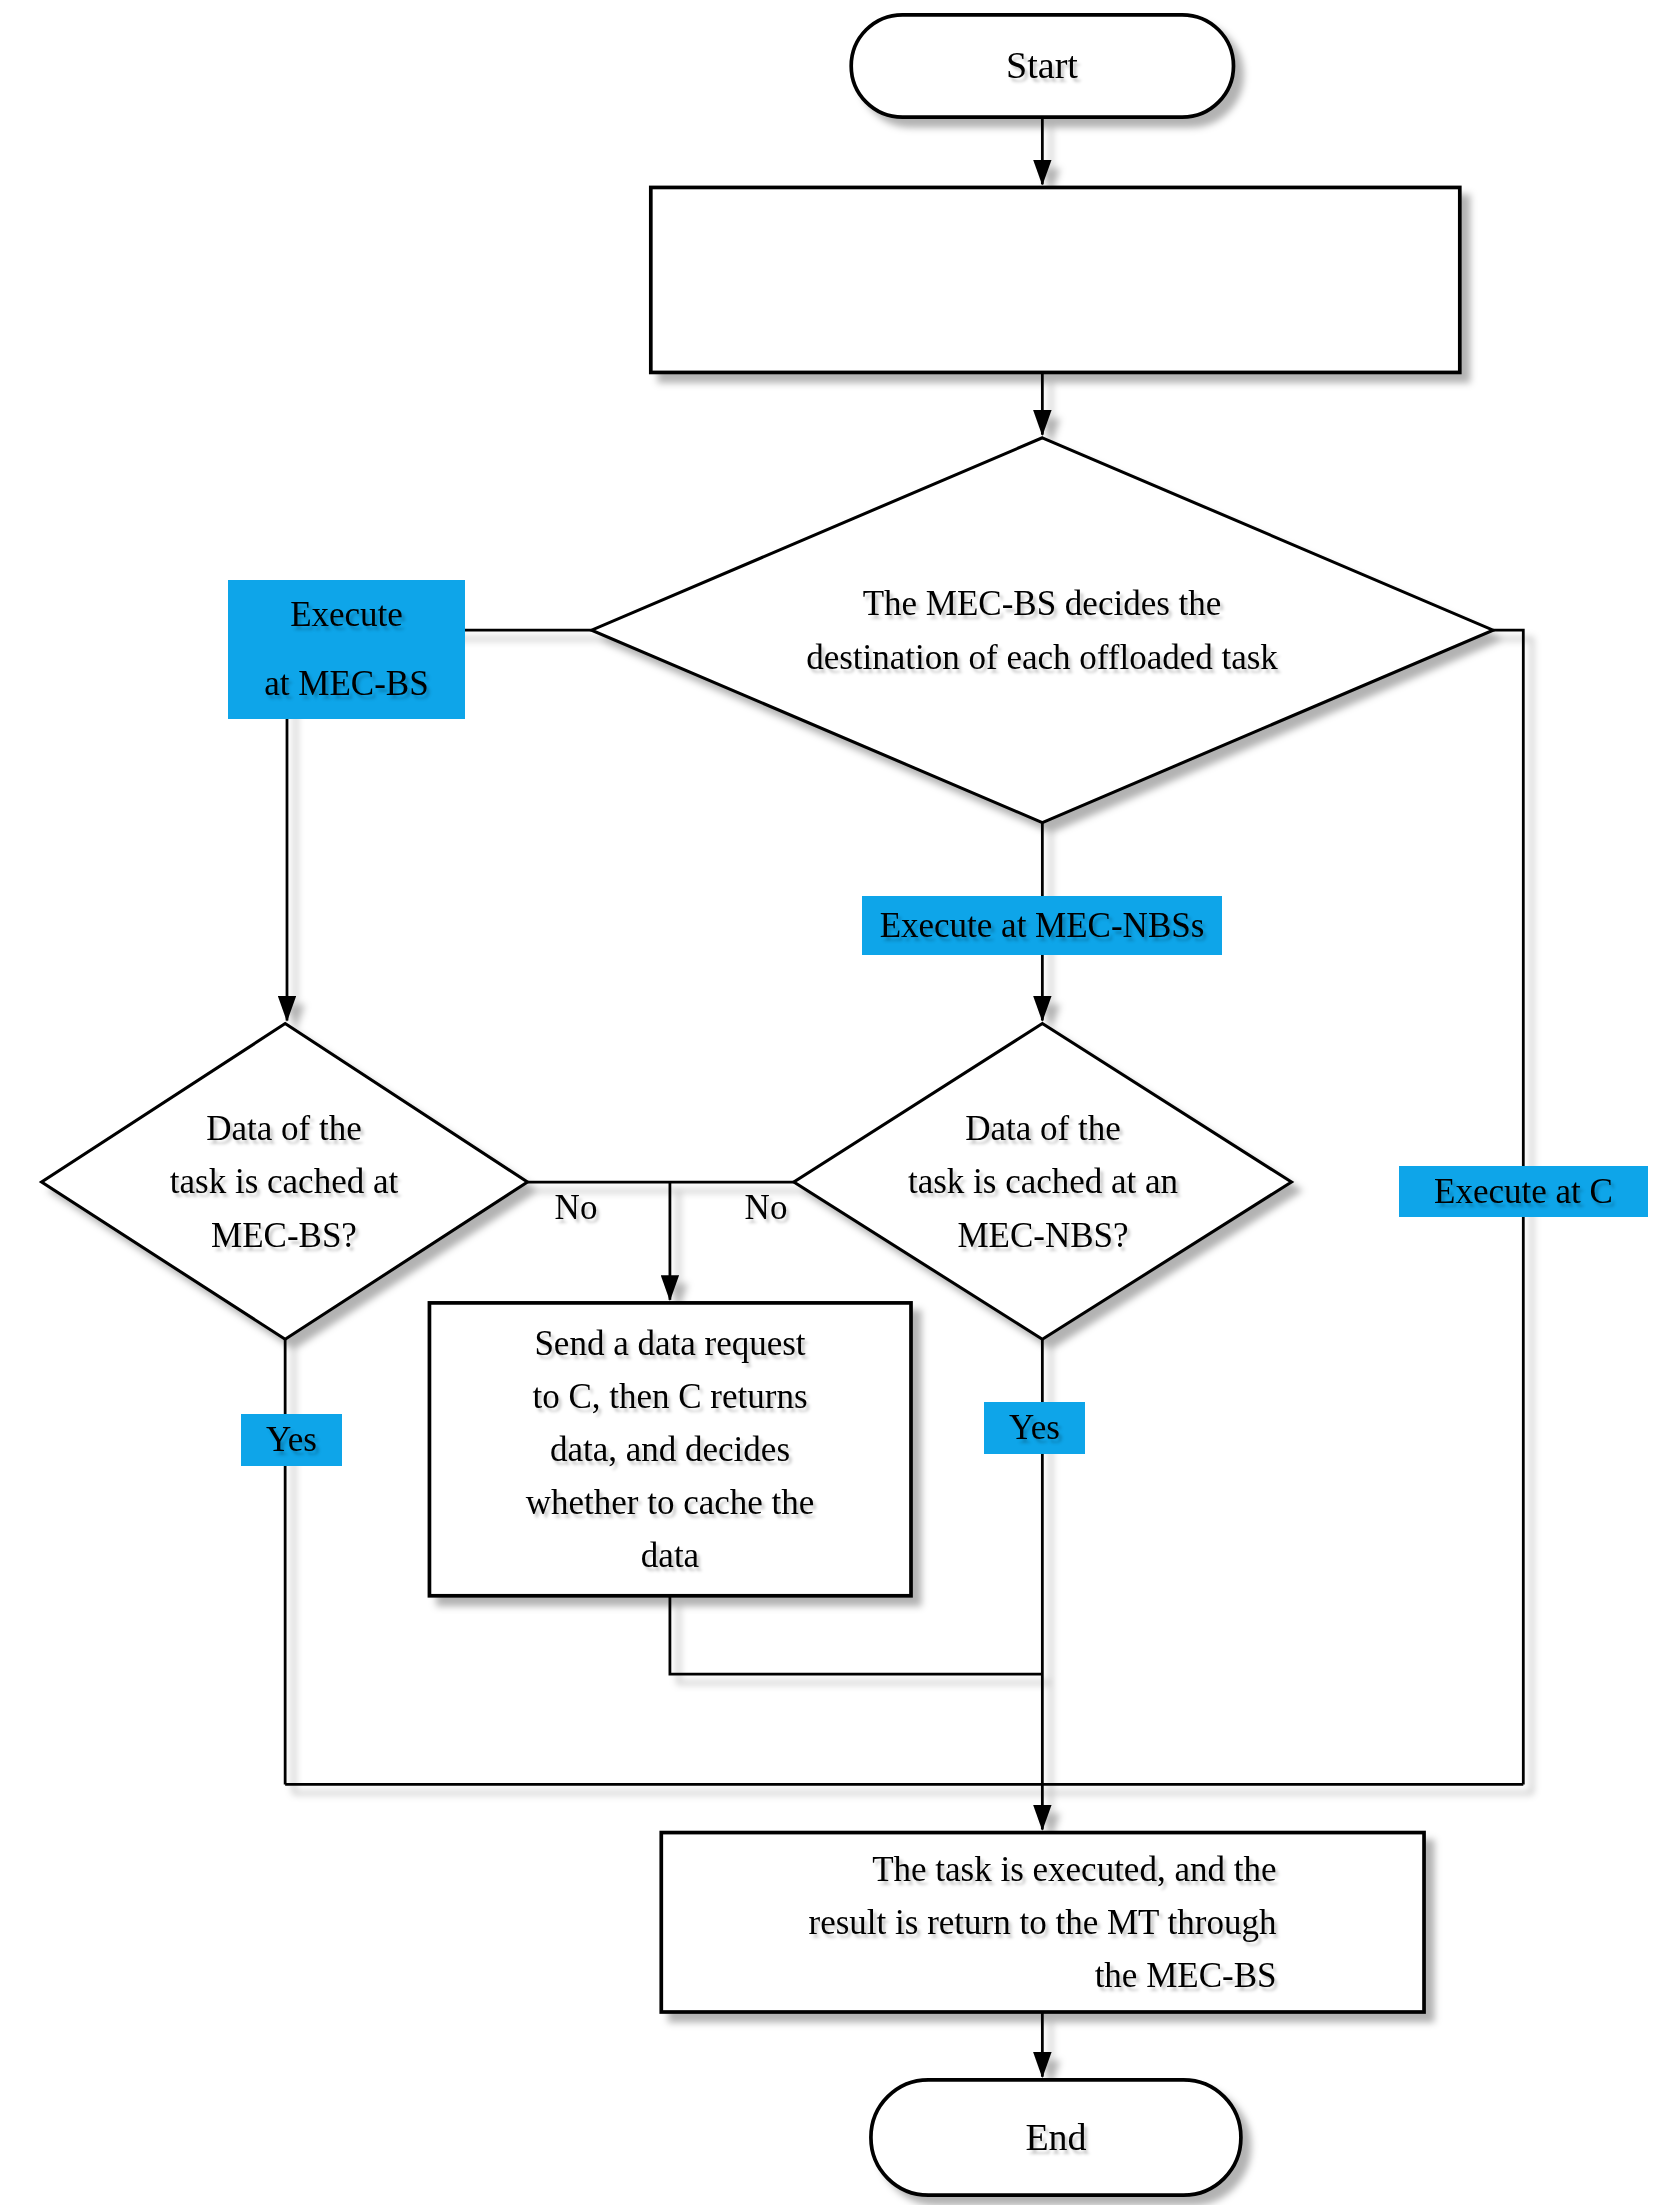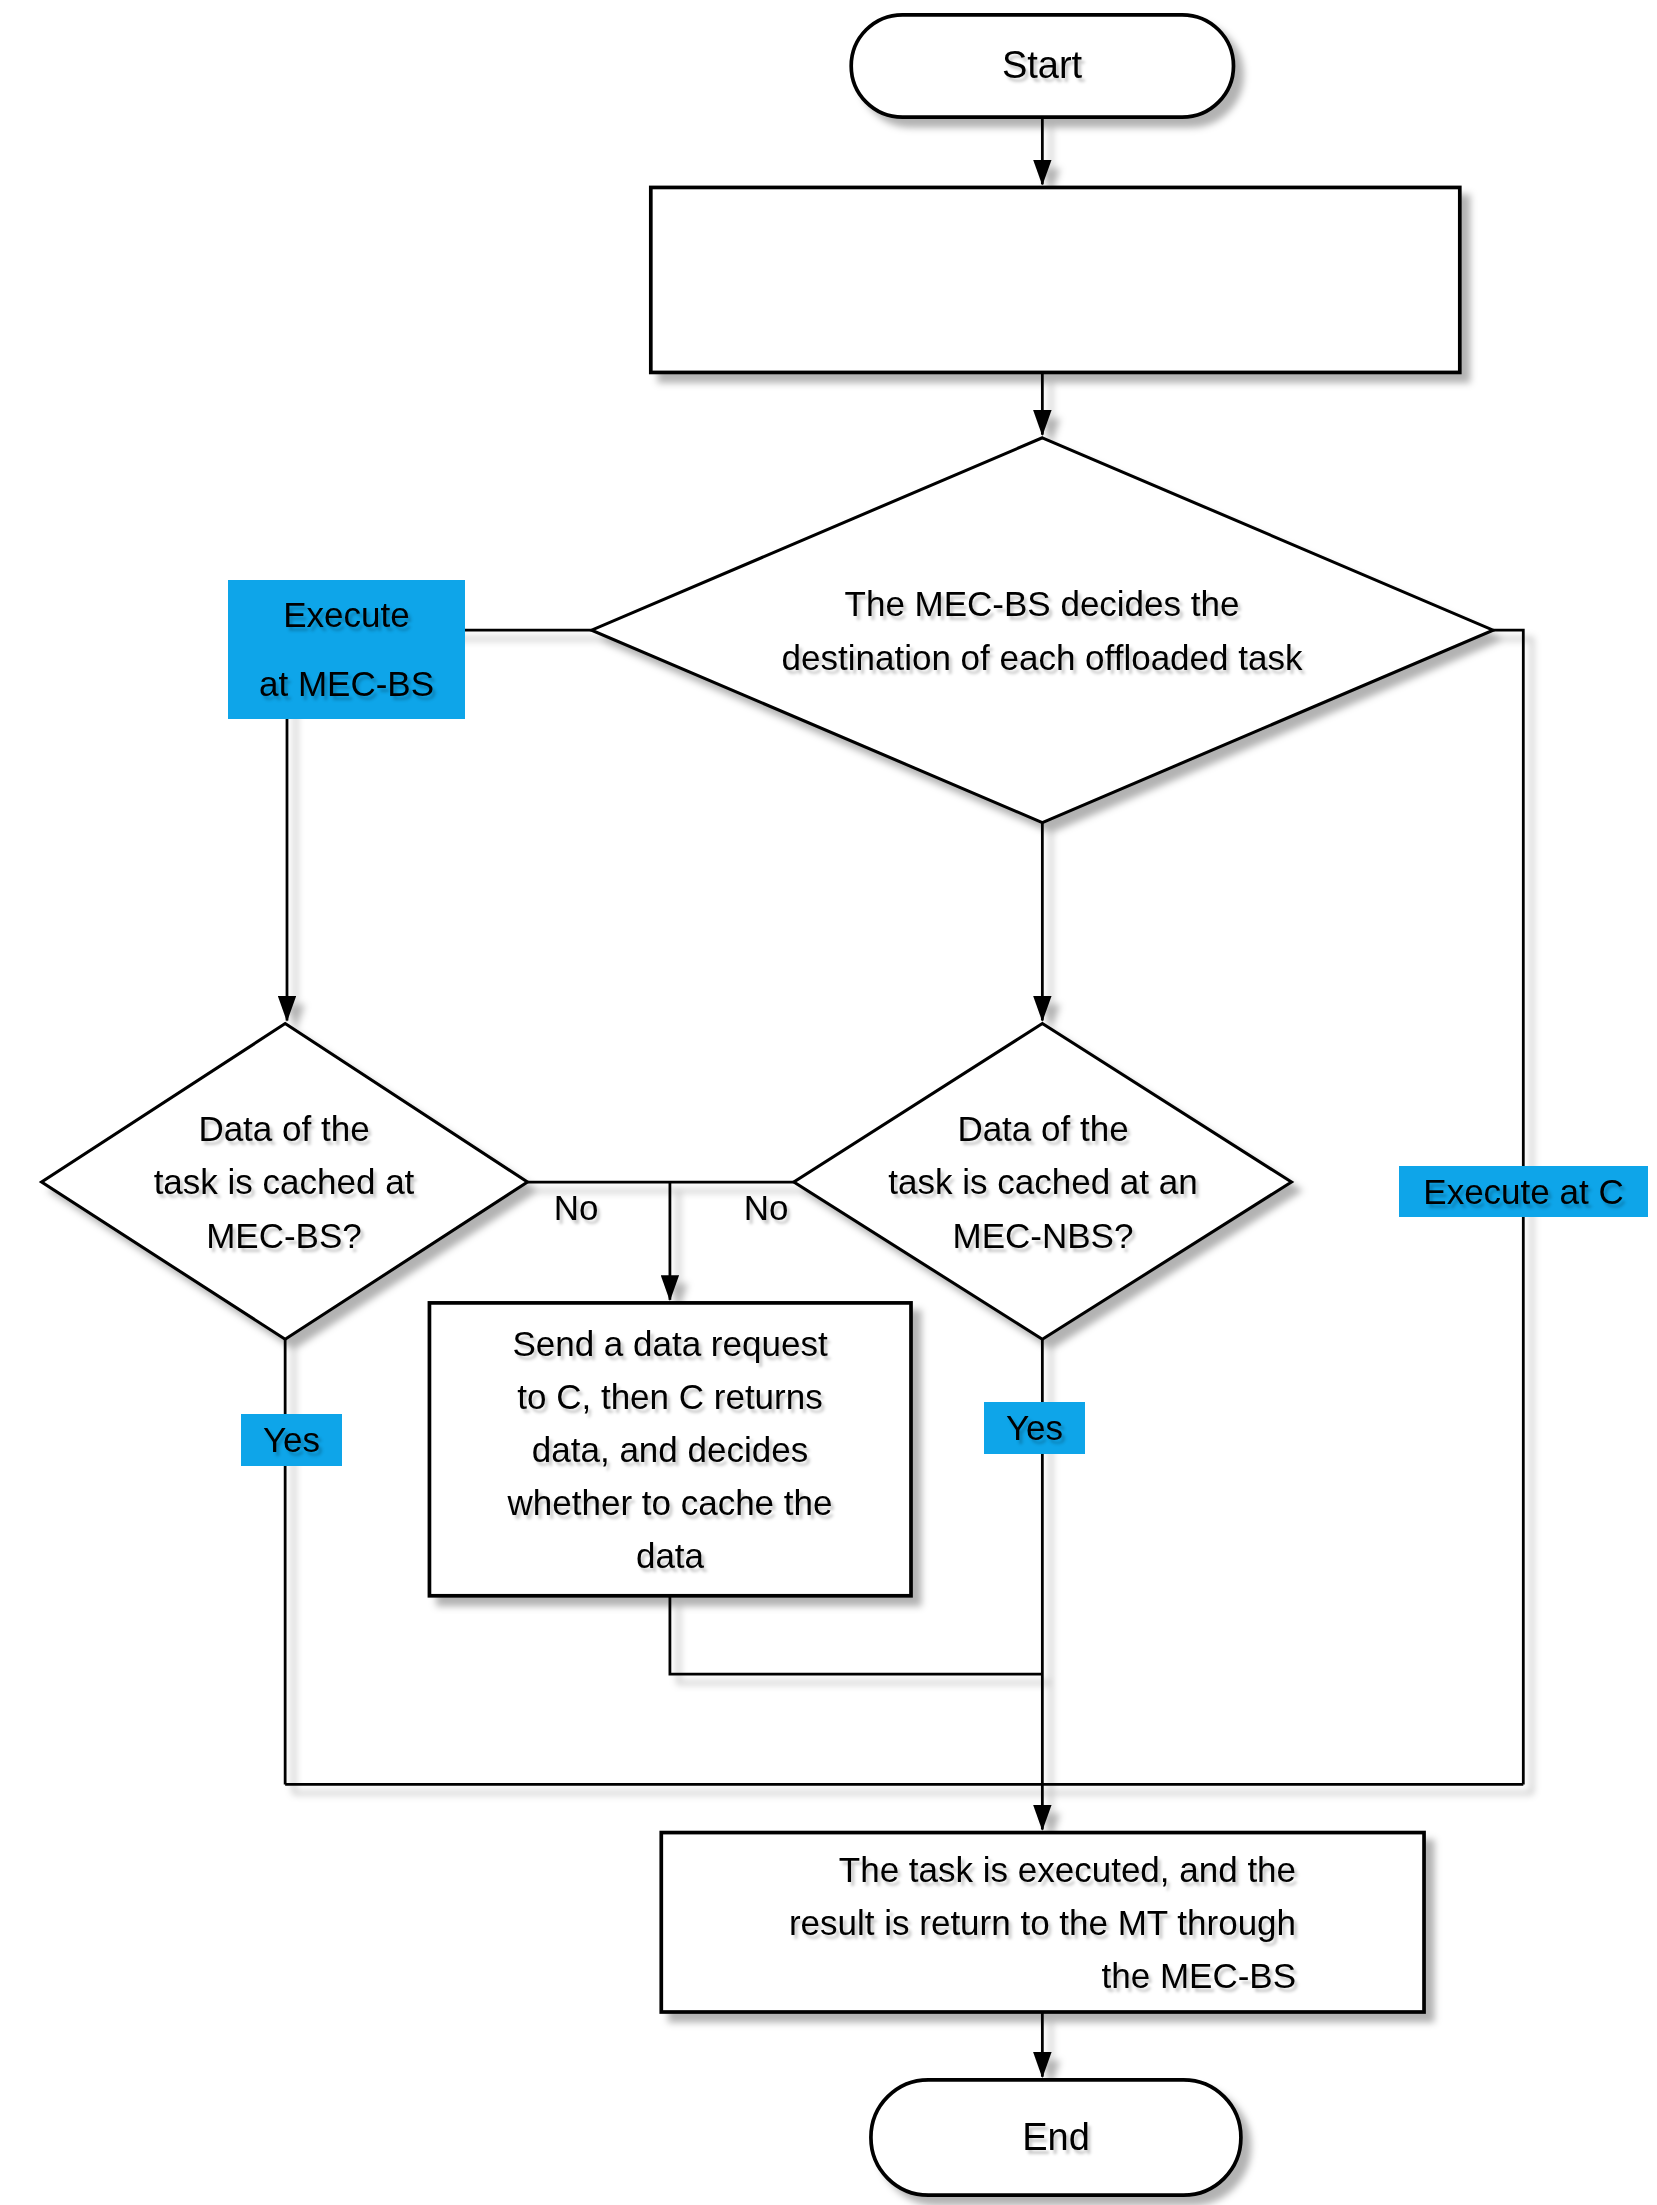--- a/index.html
+++ b/index.html
@@ -5,21 +5,21 @@
   html, body {
     margin: 0;
     padding: 0;
     background: #ffffff;
   }
   .canvas {
     position: relative;
     width: 1658px;
     height: 2205px;
     background: #ffffff;
-    font-family: Liberation Sans, sans-serif;
+    font-family: Liberation Serif, serif;
     color: #000000;
   }
   .layer {
     position: absolute;
     left: 0;
     top: 0;
   }
   .node-label {
     position: absolute;
     display: flex;
@@ -123,20 +123,21 @@
 
   <div class="node-label" style="left:661px; top:1833px; width:763px; height:179px;text-align:right;">The task is executed, and the
 result is return to the MT through
 the MEC-BS</div>
 
   <div class="node-label terminator-label" style="left:871px; top:2080px; width:370px; height:115px;">End</div>
 
   <div class="edge-label masked tall" style="left:228px; top:580px; width:237px; height:139px;">Execute
 at MEC-BS</div>
 
+  <div class="edge-label masked" style="left:862px; top:896px; width:360px; height:59px;">Execute at MEC-NBSs</div>
 
   <div class="edge-label masked" style="left:1399px; top:1166px; width:249px; height:51px;">Execute at C</div>
 
   <div class="edge-label" style="left:538px; top:1185px; width:76px; height:46px;">No</div>
 
   <div class="edge-label" style="left:728px; top:1185px; width:76px; height:46px;">No</div>
 
   <div class="edge-label masked" style="left:241px; top:1414px; width:101px; height:52px;">Yes</div>
 
   <div class="edge-label masked" style="left:984px; top:1402px; width:101px; height:52px;">Yes</div>

